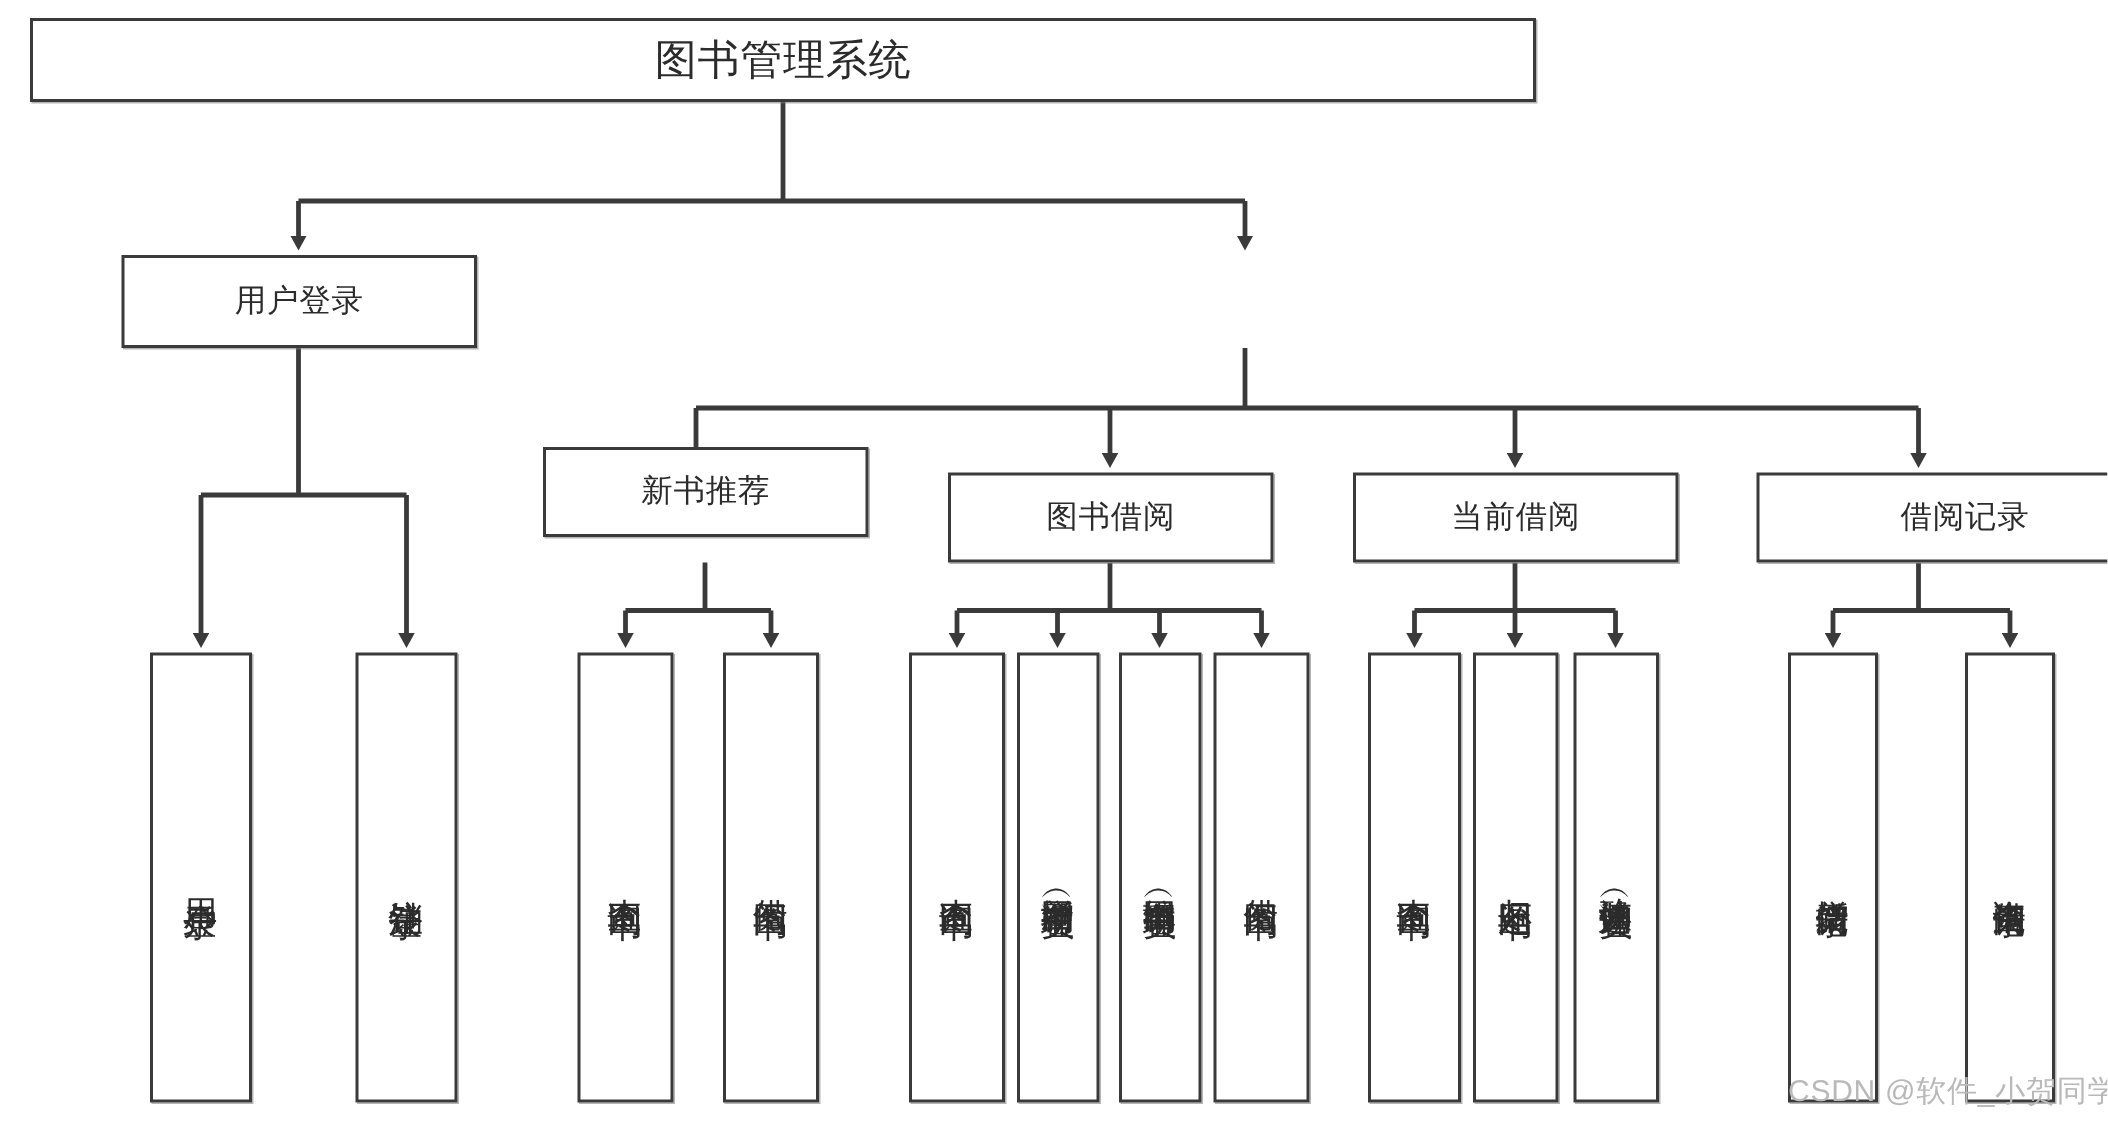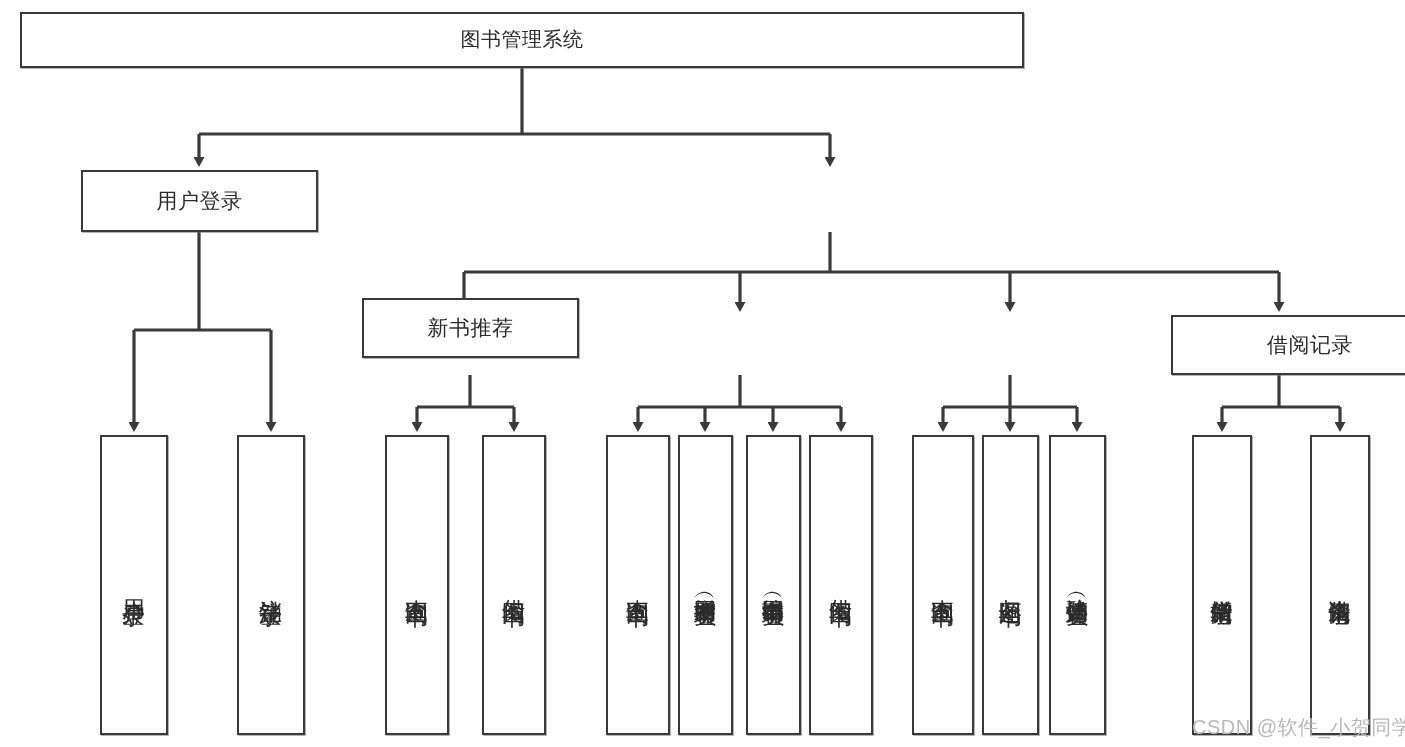--- a/index.html
+++ b/index.html
@@ -41,21 +41,21 @@
     text-align: center;
     line-height: 1.18;
     white-space: nowrap;
   }
   
   .node.horiz .label {
     font-size: 21px;
     letter-spacing: 0.5px;
   }
   .node.root .label {
-    font-size: 20px;
+    font-size: 28px;
   }
   
   .node.vert {
     align-items: center;
     justify-content: center;
     padding: 6px 0;
   }
   .node.vert .label {
     writing-mode: vertical-rl;
     text-orientation: upright;
@@ -136,20 +136,26 @@
     <span class="label">图书管理系统</span>
   </div>
 
   <div class="node horiz" style="left:81px; top:170px; width:237px; height:62px;">
     <span class="label">用户登录</span>
   </div>
 
   <div class="node horiz" style="left:362px; top:298px; width:217px; height:60px;">
     <span class="label">新书推荐</span>
   </div>
+  <div class="node horiz" style="left:632px; top:315px; width:217px; height:60px;">
+    <span class="label">图书借阅</span>
+  </div>
+  <div class="node horiz" style="left:902px; top:315px; width:217px; height:60px;">
+    <span class="label">当前借阅</span>
+  </div>
   <div class="node horiz" style="left:1171px; top:315px; width:262px; height:60px;padding-left:16px;">
     <span class="label">借阅记录</span>
   </div>
 
   <div class="node vert" style="left:100px; top:435px; width:68px; height:300px;">
     <span class="label">用户登录</span>
   </div>
   <div class="node vert" style="left:237px; top:435px; width:68px; height:300px;">
     <span class="label">注销登录</span>
   </div>

